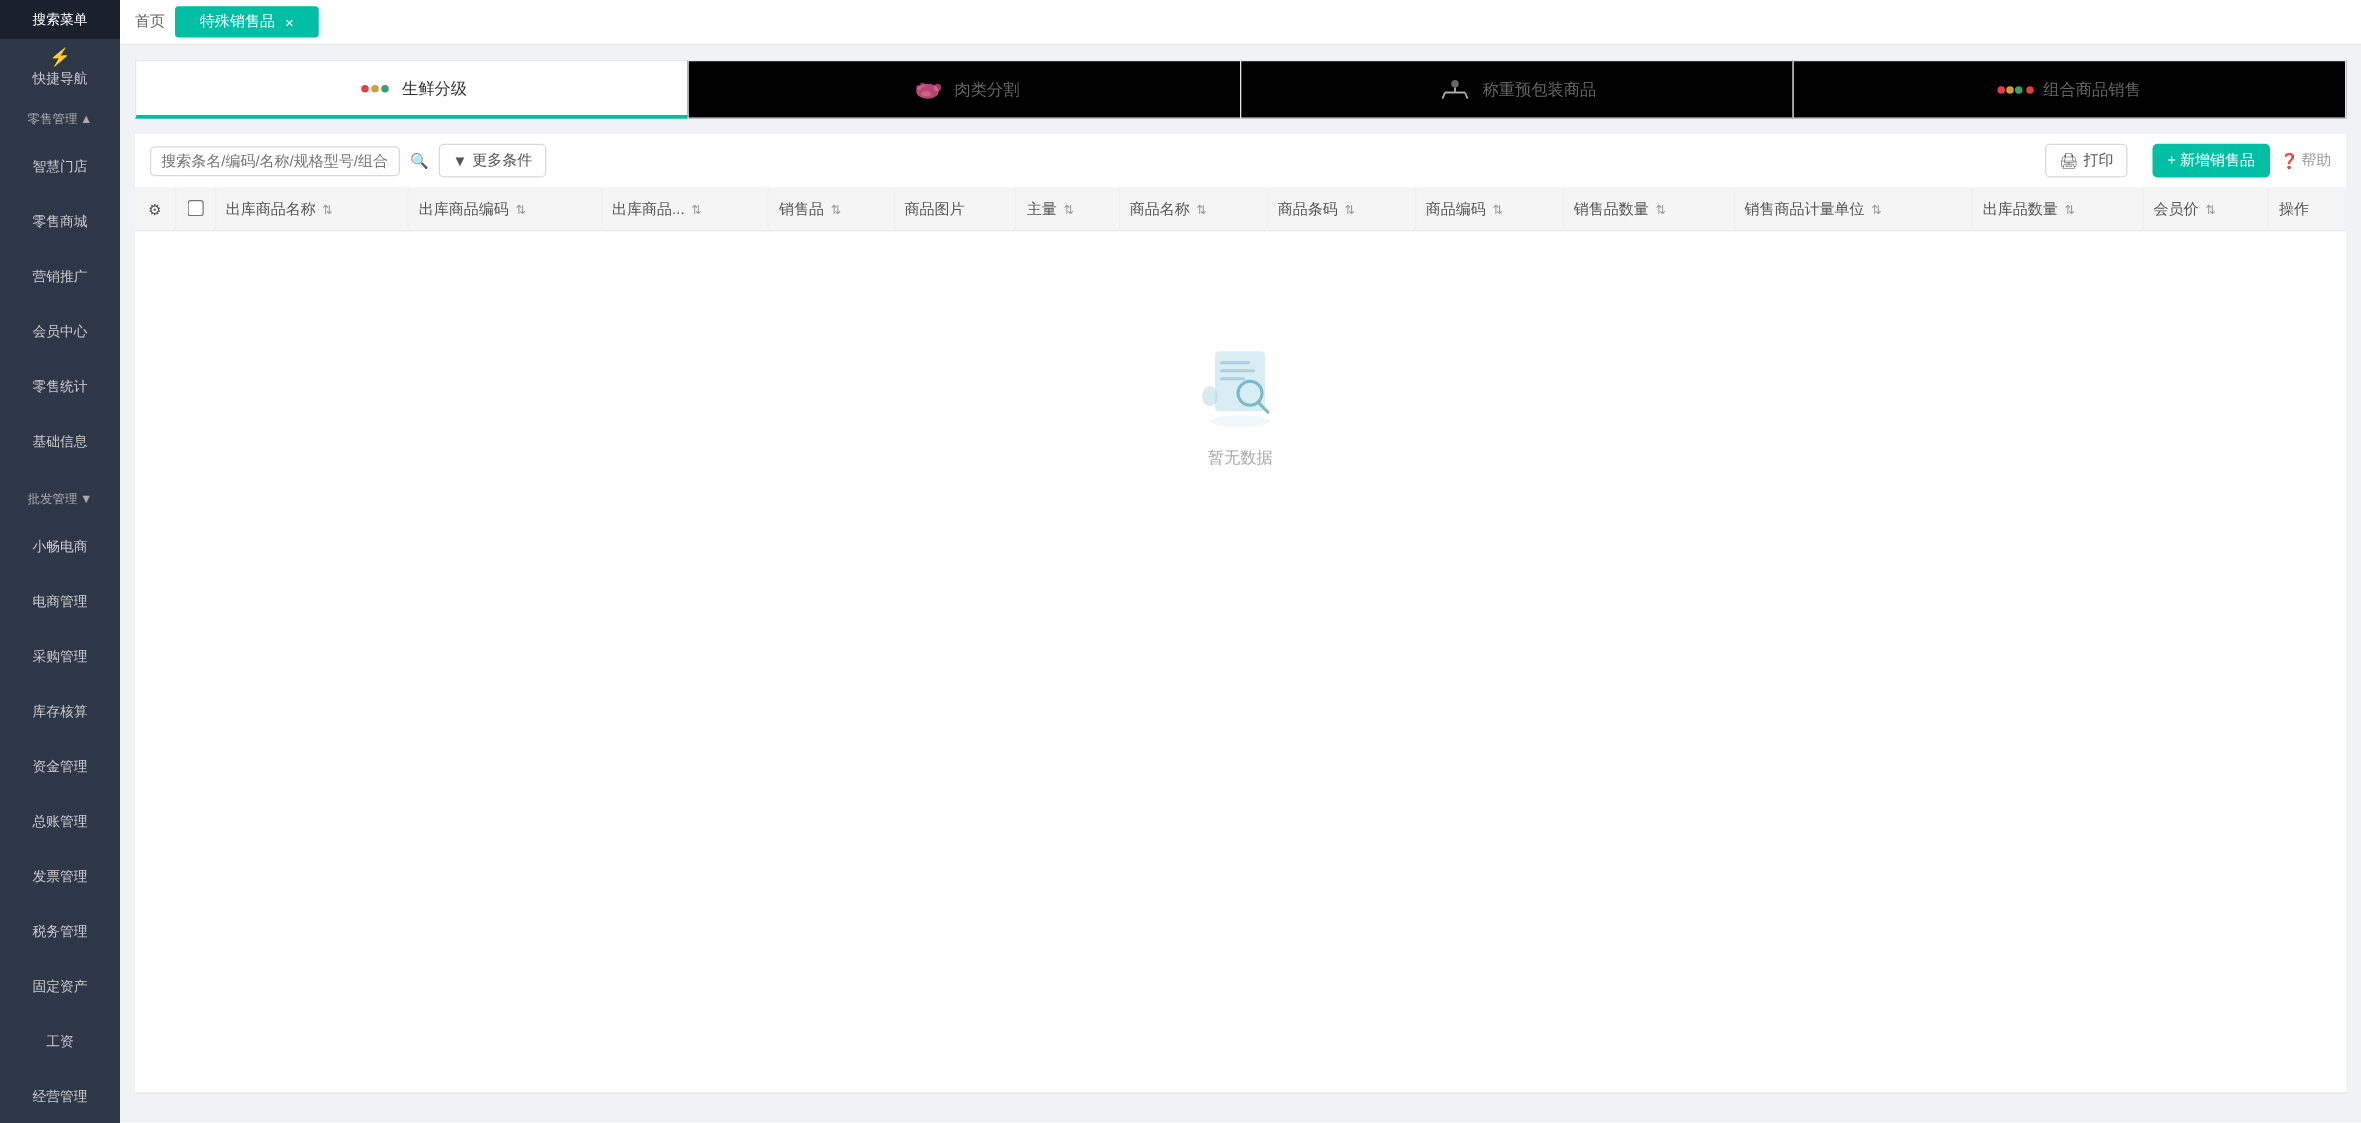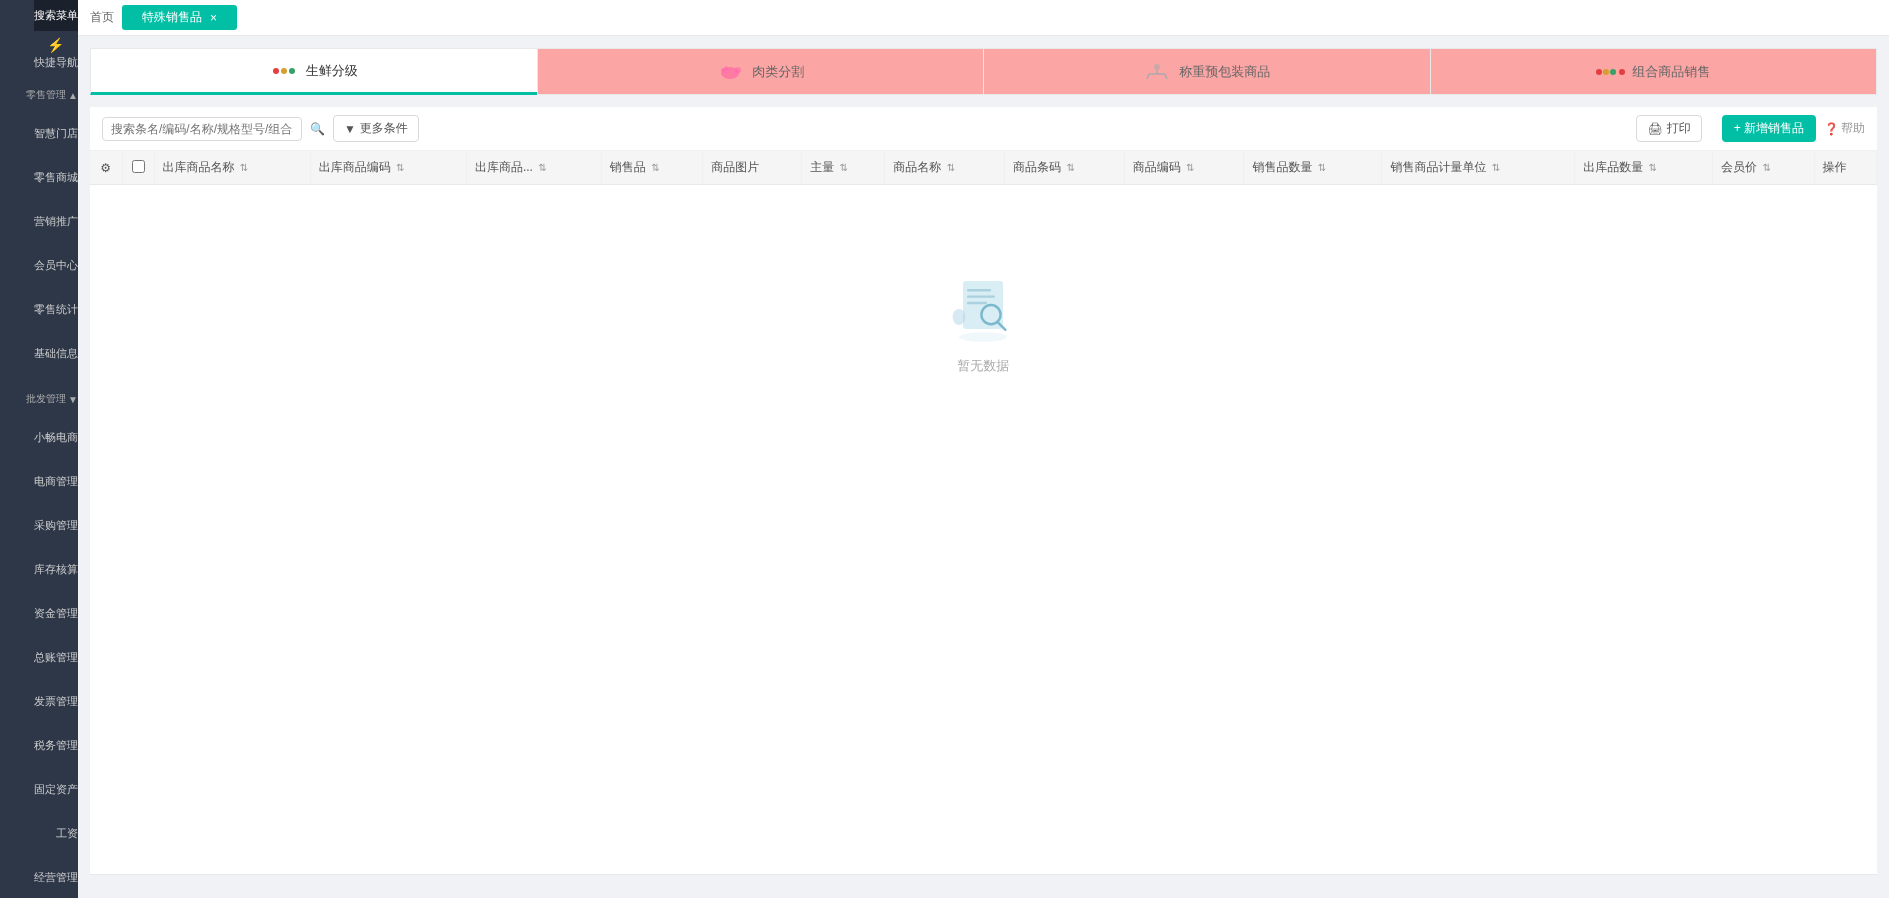--- a/index.html
+++ b/index.html
@@ -1,29 +1,28 @@
 <!DOCTYPE html>
 <html><head>
   <meta charset="utf-8">
   <style>
     * { margin: 0; padding: 0; box-sizing: border-box; }
     body { font-family: 'Microsoft YaHei', Arial, sans-serif; font-size: 12px; background: #f0f2f5; display: flex; height: 898px; overflow: hidden; }
 
     
     .sidebar {
-      width: 78px;
+      width: 96px;
       background: #2d3748;
       color: #ccc;
       display: flex;
       flex-direction: column;
       height: 100%;
       flex-shrink: 0;
       overflow-y: auto;
       overflow-x: hidden;
-      align-items: flex-end;
     }
     .sidebar-logo {
       background: #1a202c;
       padding: 8px 0;
       text-align: center;
       color: #fff;
       font-size: 11px;
       height: 36px;
       display: flex;
       align-items: center;
@@ -101,21 +100,21 @@
 
     
     .tab-nav {
       display: flex;
       gap: 0;
       margin-bottom: 12px;
     }
     .tab-nav-item {
       flex: 1;
       padding: 12px 16px;
-      background: #fca5a5;
+      background: #000000;
       border: 1px solid #e8e8e8;
       display: flex;
       align-items: center;
       justify-content: center;
       gap: 8px;
       cursor: pointer;
       font-size: 13px;
       color: #666;
       position: relative;
     }

